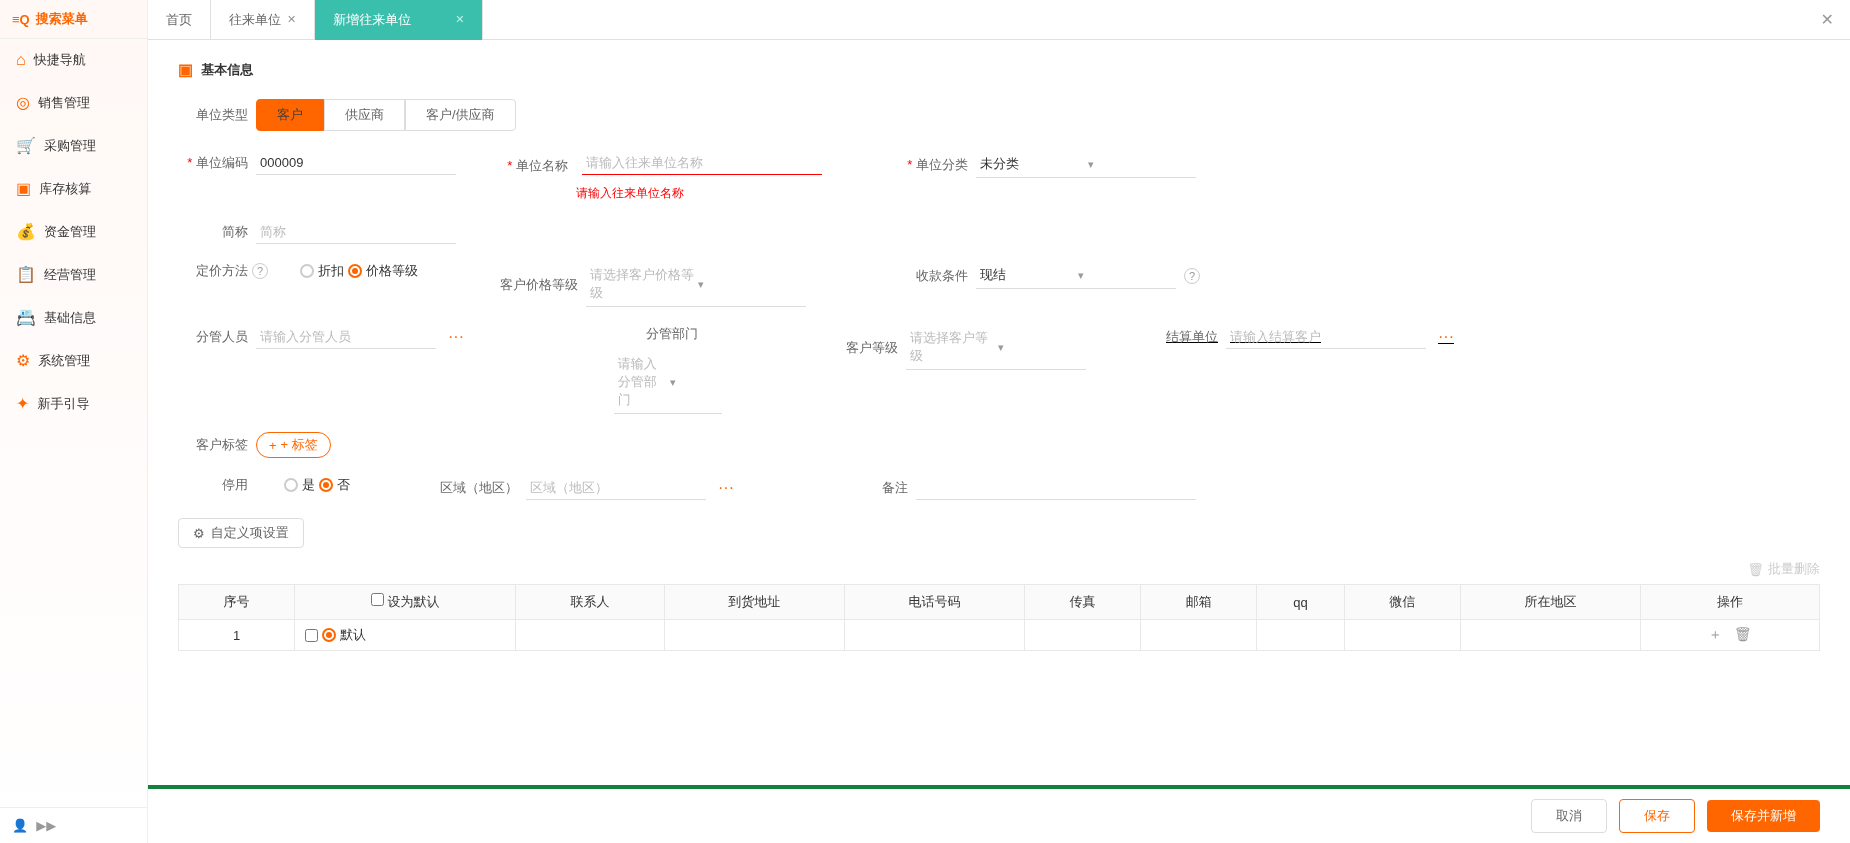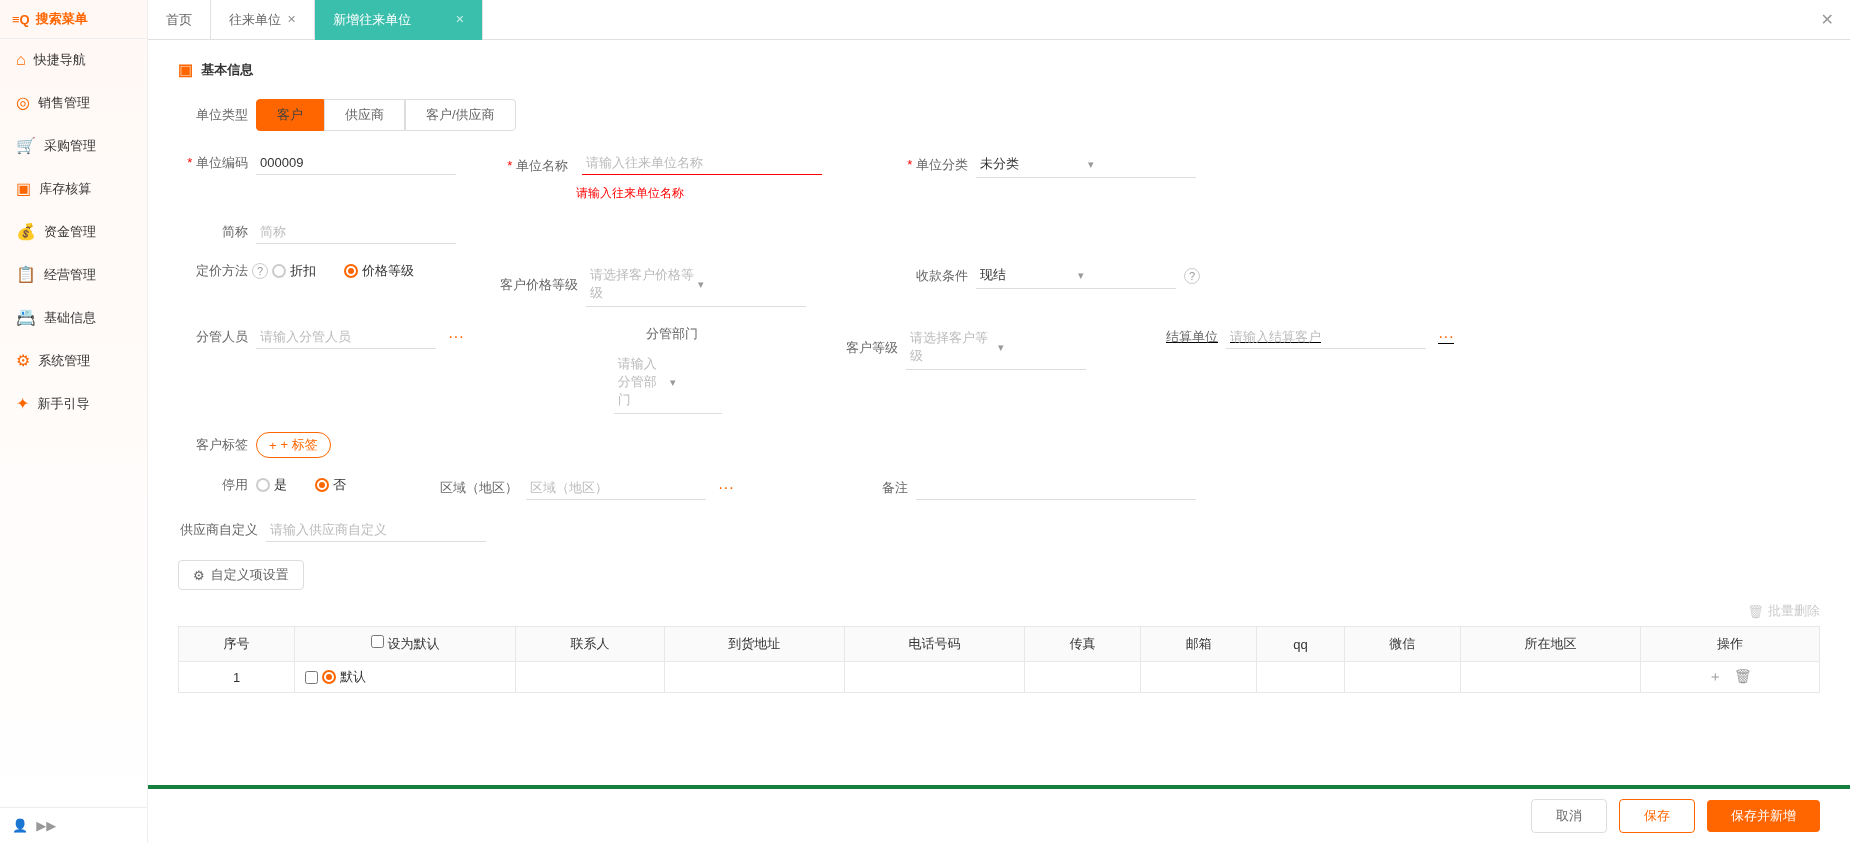--- a/index.html
+++ b/index.html
@@ -205,21 +205,22 @@
       color: #f60;
       cursor: pointer;
       padding: 0 4px;
       font-size: 16px;
     }
 
     
     .radio-group {
       display: flex;
       align-items: center;
-      gap: 28px;
+      gap: 4px;
+      margin-left: 28px;
     }
     .radio-item {
       display: flex;
       align-items: center;
       gap: 4px;
       cursor: pointer;
       font-size: 13px;
       color: #333;
     }
     .radio-circle {
@@ -580,26 +581,20 @@
         <input class="form-input" placeholder="区域（地区）" style="max-width: 180px;">
         <span class="dots-btn">···</span>
       </div>
       <div class="form-field" style="max-width:400px;">
         <span class="form-label">备注</span>
         <input class="form-input" placeholder="" style="max-width: 280px;">
       </div>
     </div>
 
     
-    <div class="form-row">
-      <div class="form-field" style="max-width:350px;">
-        <span class="form-label" style="min-width:80px;">供应商自定义</span>
-        <input class="form-input" placeholder="请输入供应商自定义" style="max-width: 220px;">
-      </div>
-    </div>
 
     
     <button class="custom-settings-btn">
       <span>⚙</span>
       <span>自定义项设置</span>
     </button>
 
     
     <div class="batch-delete-btn">
       <span>🗑</span>

